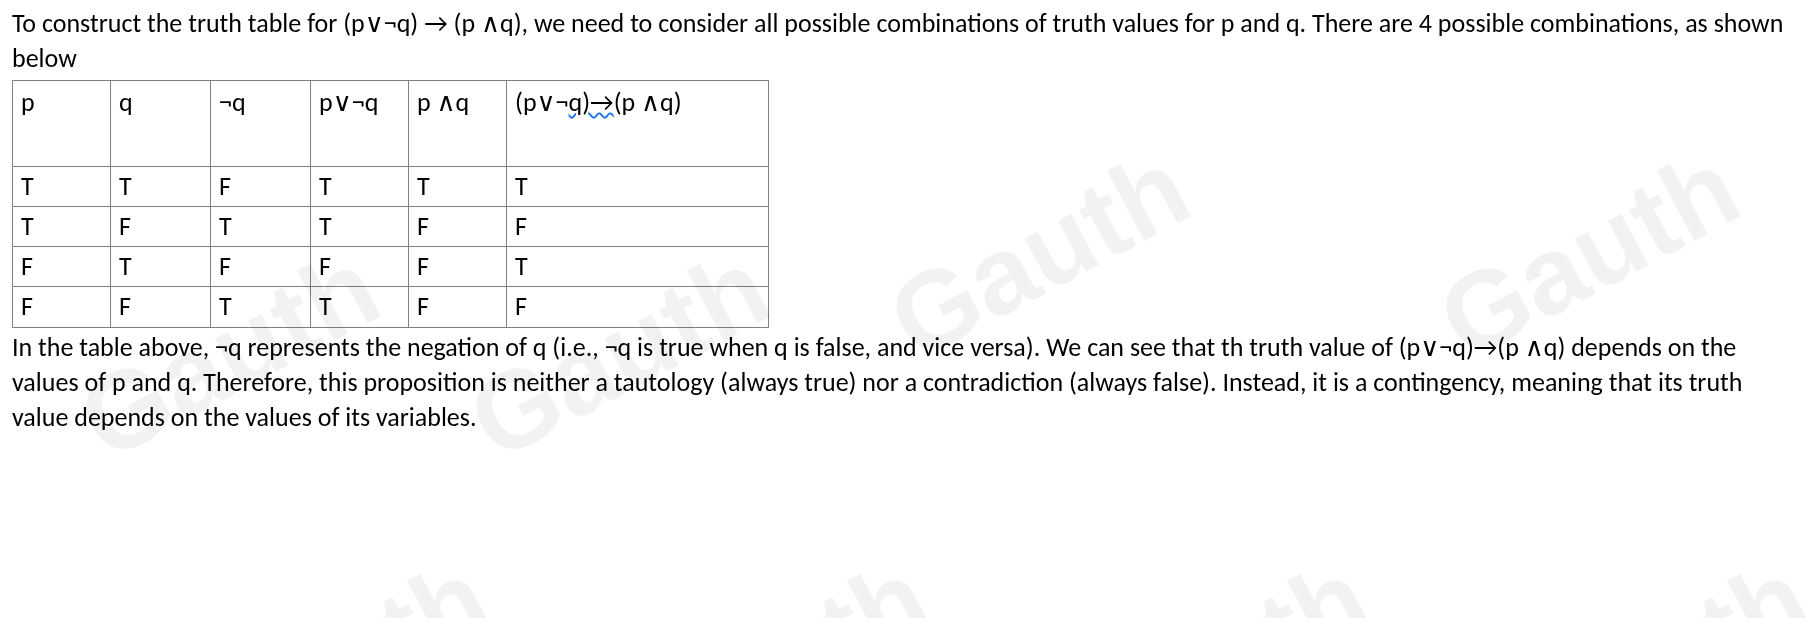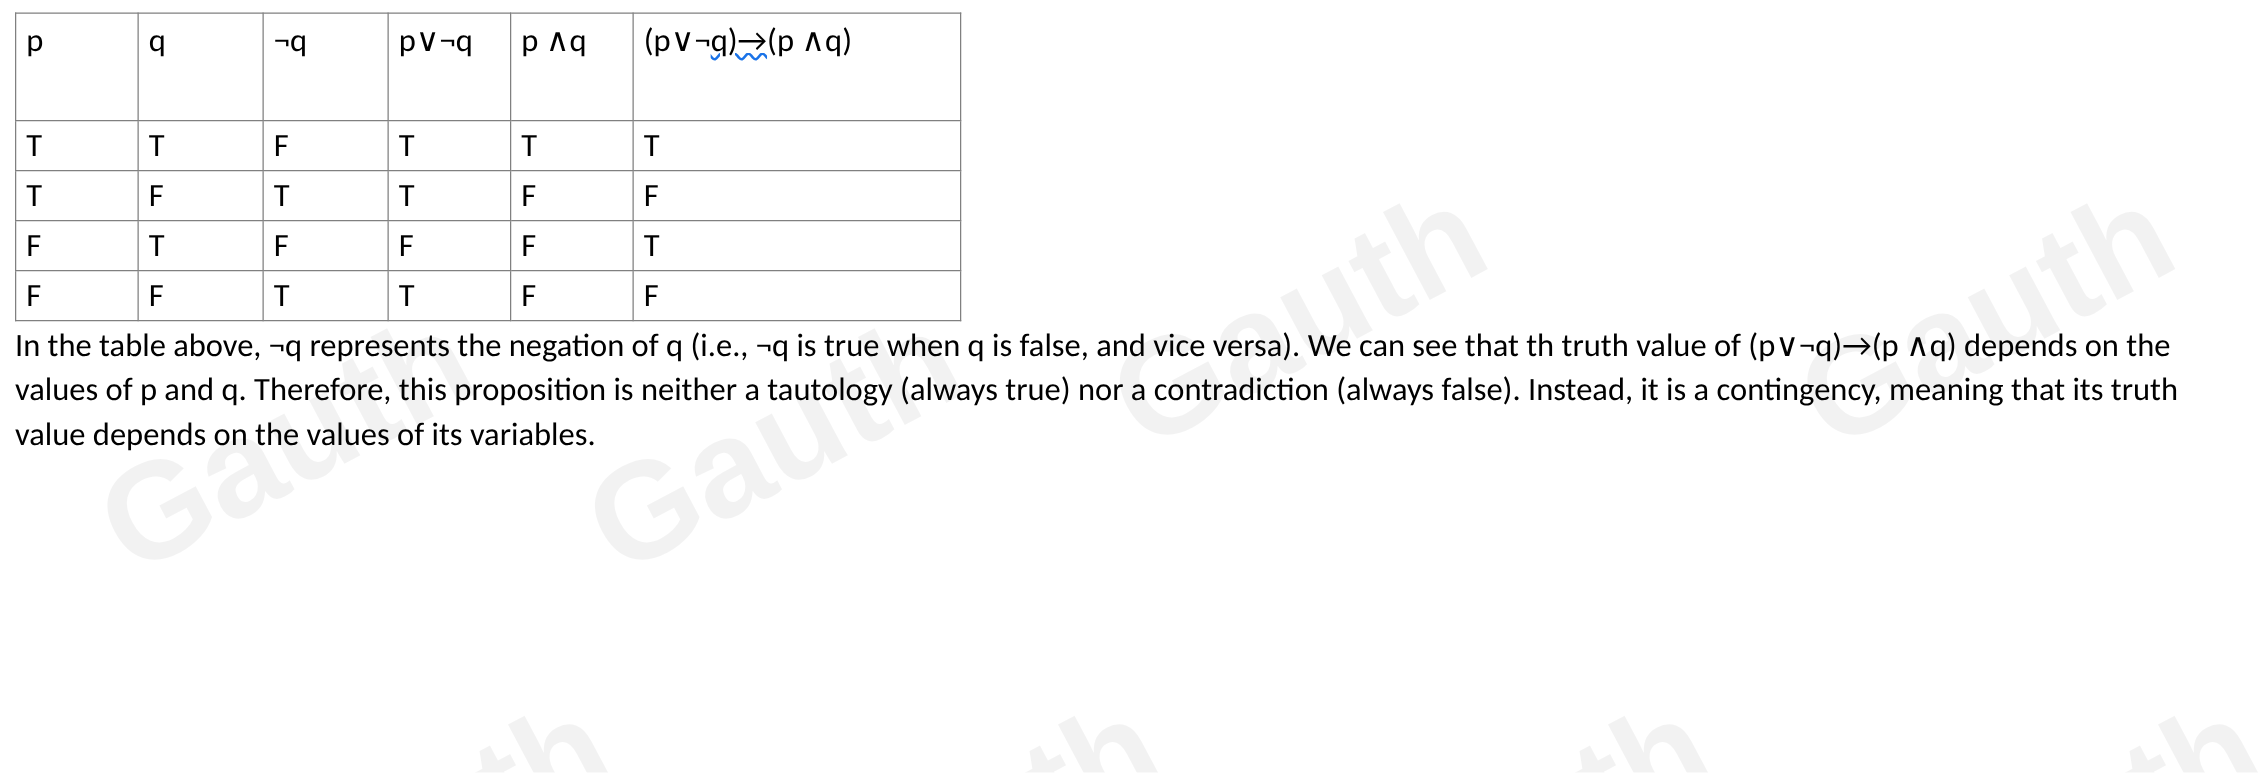--- a/index.html
+++ b/index.html
@@ -72,20 +72,21 @@
 
   <div class="wm" style="left:70px;  top:280px;">Gauth</div>
   <div class="wm" style="left:460px; top:280px;">Gauth</div>
   <div class="wm" style="left:880px; top:180px;">Gauth</div>
   <div class="wm" style="left:1430px;top:180px;">Gauth</div>
   <div class="wm" style="left:180px; top:590px;">Gauth</div>
   <div class="wm" style="left:620px; top:590px;">Gauth</div>
   <div class="wm" style="left:1060px;top:590px;">Gauth</div>
   <div class="wm" style="left:1500px;top:590px;">Gauth</div>
 
+  <p class="paragraph">To construct the truth table for (p∨¬q) → (p ∧q), we need to consider all possible combinations of truth values for p and q. There are 4 possible combinations, as shown below</p>
 
   <table class="truth">
     <colgroup>
       <col class="col-p">
         <col class="col-q">
         <col class="col-nq">
       <col class="col-pvnq">
         <col class="col-paq">
         <col class="col-impl">
     </colgroup>

